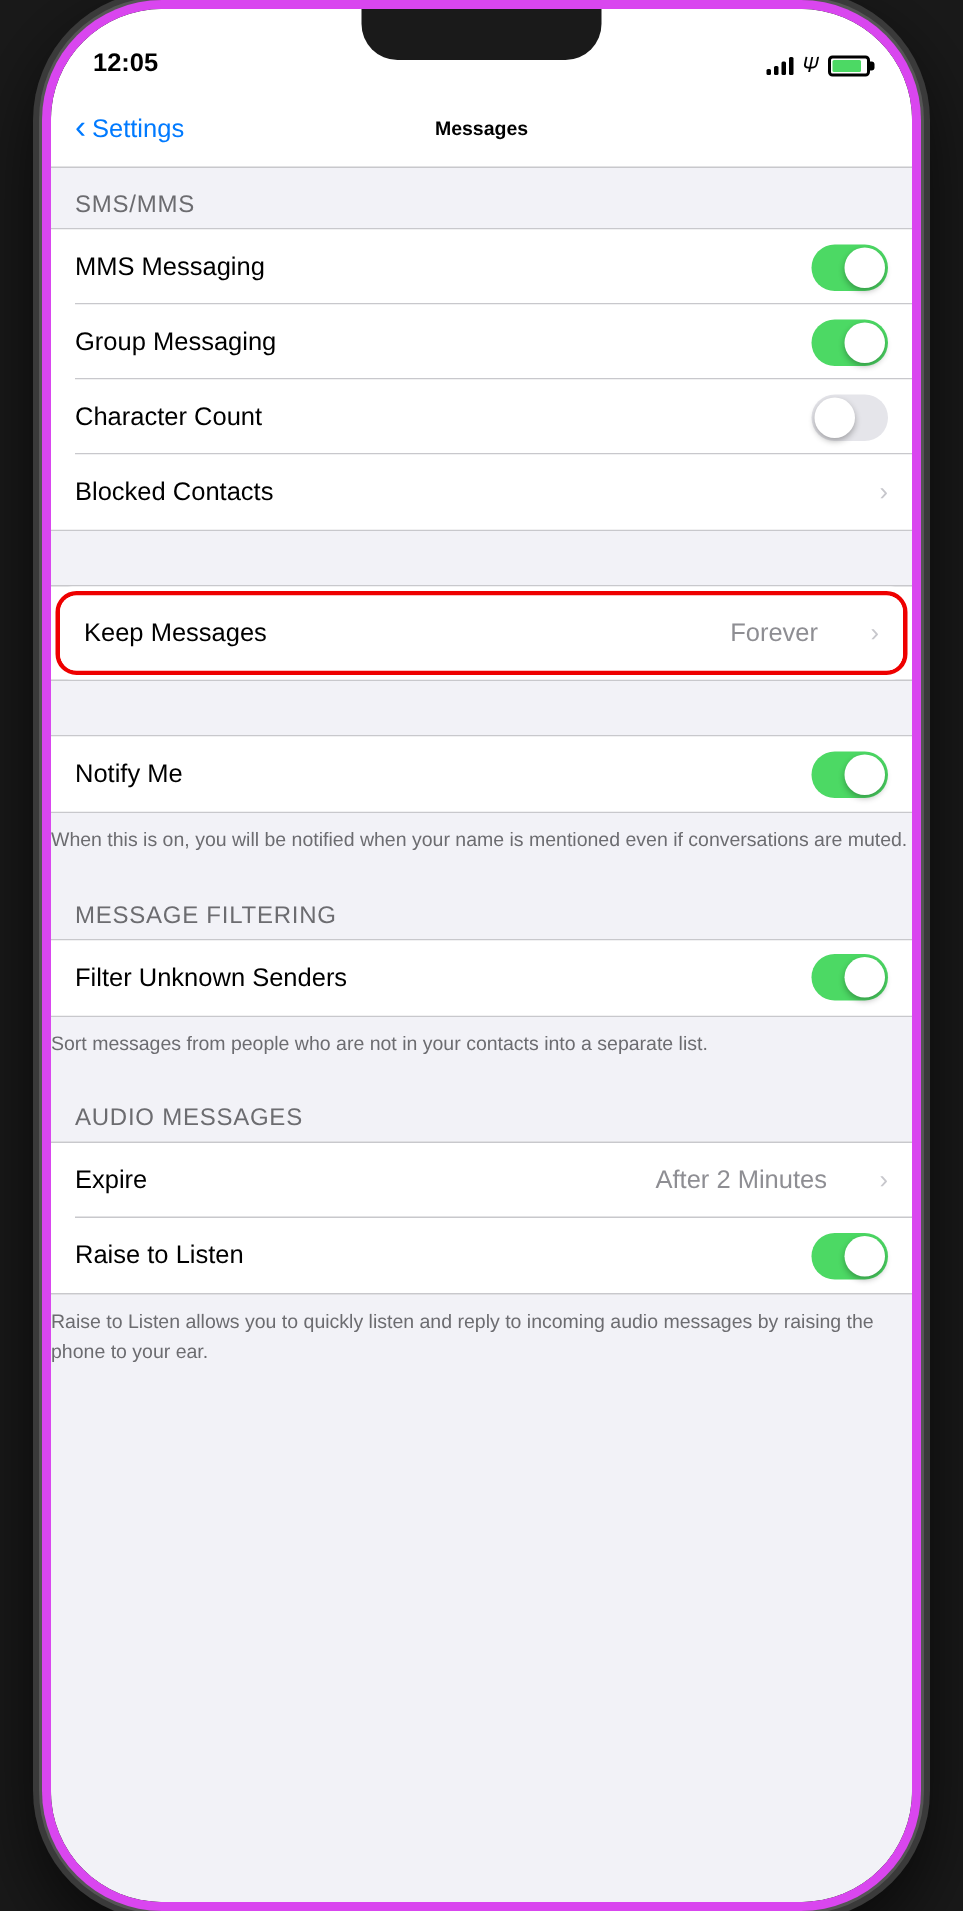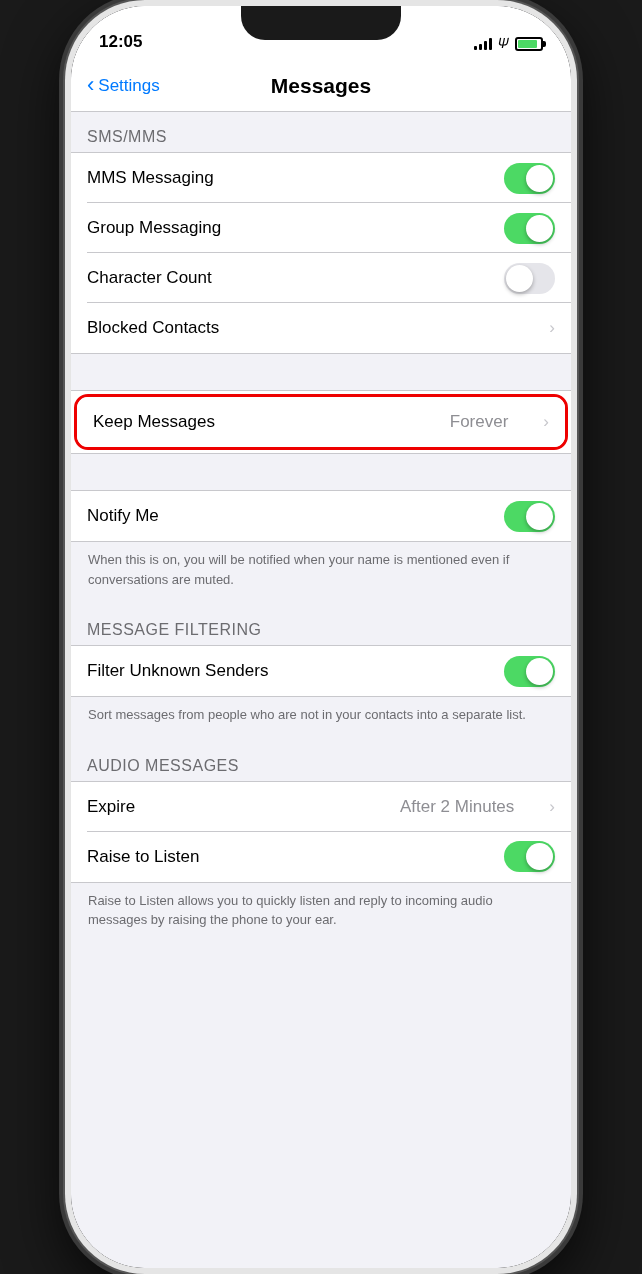--- a/index.html
+++ b/index.html
@@ -7,23 +7,23 @@
     body {
       background: #1a1a1a;
       display: flex;
       justify-content: center;
       align-items: center;
       min-height: 100vh;
       font-family: -apple-system, 'SF Pro Text', 'Helvetica Neue', Arial, sans-serif;
     }
 
     .phone-frame {
-      width: 512px;
+      width: 586px;
       height: 1274px;
-      background: #e5e5e5;
+      background: #d946ef;
       border-radius: 80px;
       position: relative;
       box-shadow: 0 0 0 2px #555, 0 0 0 6px #3a3a3a, 0 20px 60px rgba(0,0,0,0.8);
       overflow: hidden;
     }
 
     .phone-inner {
       position: absolute;
       top: 6px;
       left: 6px;
@@ -154,21 +154,21 @@
     .nav-chevron {
       font-size: 22px;
       font-weight: 300;
       margin-top: -2px;
     }
 
     .nav-title {
       position: absolute;
       left: 50%;
       transform: translateX(-50%);
-      font-size: 21px;
+      font-size: 13px;
       font-weight: 600;
       color: #000;
     }
 
     
     .content {
       flex: 1;
       overflow-y: auto;
       background: #f2f2f7;
     }
@@ -273,21 +273,21 @@
       position: relative;
       z-index: 2;
     }
 
     .highlighted-row .setting-row {
       border-radius: 11px;
     }
 
     
     .section-description {
-      padding: 8px 17px 16px;
+      padding: 8px 0 16px;
       font-size: 13px;
       color: #6c6c70;
       line-height: 1.5;
     }
 
     .spacer {
       height: 36px;
       background: #f2f2f7;
     }
   </style>

